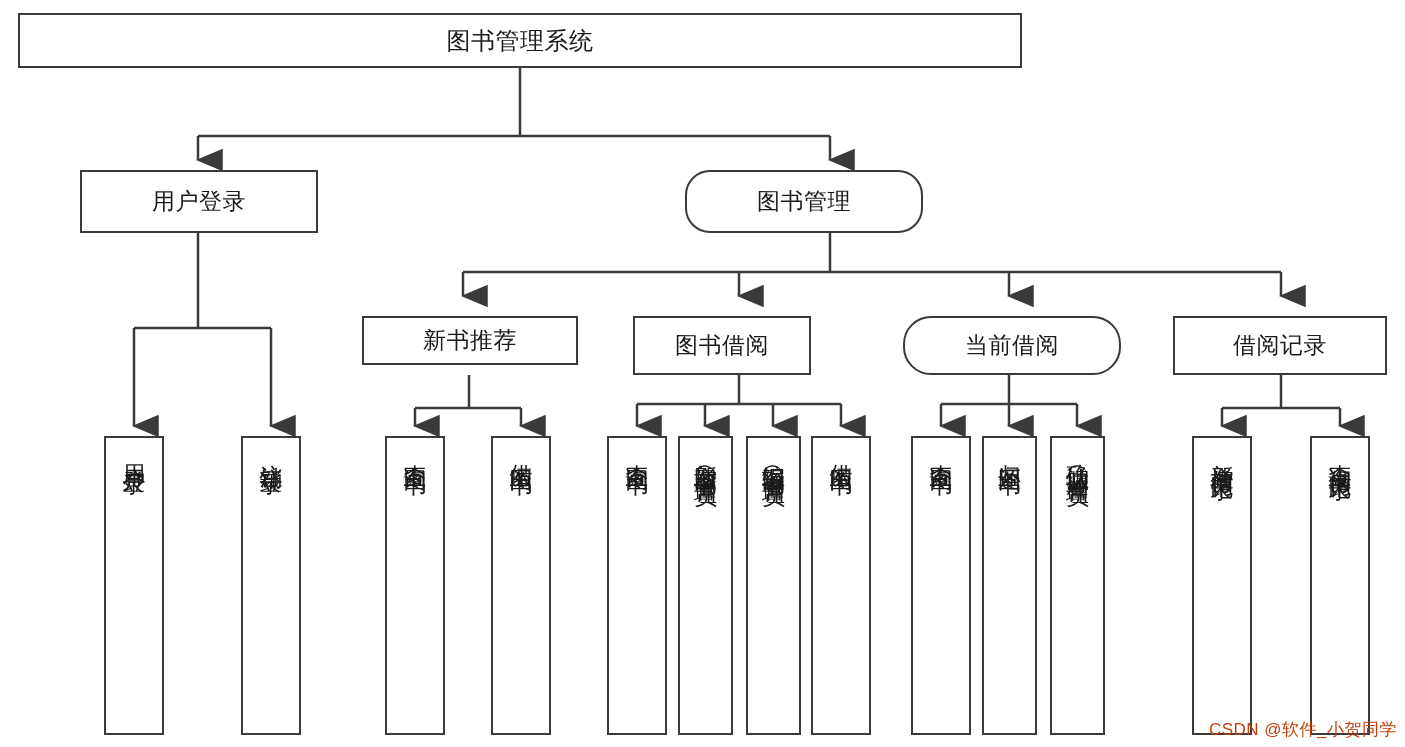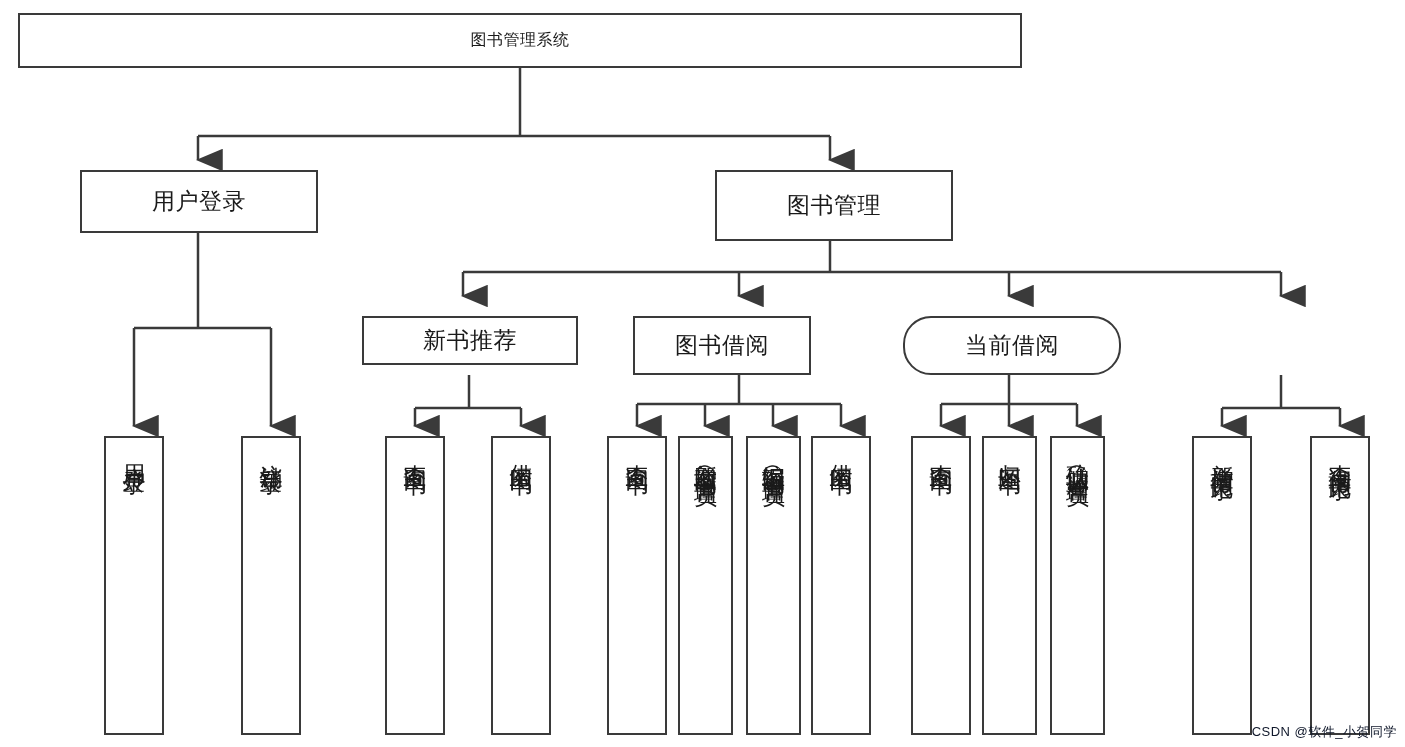--- a/index.html
+++ b/index.html
@@ -46,28 +46,28 @@
     padding-top: 8px;
   }
   .node.vert .vlabel {
     writing-mode: vertical-rl;
     text-orientation: upright;
     letter-spacing: 3px;
     line-height: 1;
     white-space: nowrap;
   }
   .node.root {
-    font-size: 16px;
+    font-size: 24px;
   }
   #watermark {
     position: absolute;
     right: 8px;
     bottom: 6px;
-    font-size: 13px;
-    color: #0f172a;
+    font-size: 17px;
+    color: #c2410c;
     letter-spacing: 0.5px;
     white-space: nowrap;
   }
 </style>
 </head>
 <body>
 
 <div id="canvas">
 
   <svg id="edges" viewBox="0 0 1405 747" xmlns="http://www.w3.org/2000/svg">
@@ -122,32 +122,35 @@
     </g>
   </svg>
 
   <div class="node horiz root" style="left:18px; top:13px; width:1004px; height:55px;">
     <span>图书管理系统</span>
   </div>
 
   <div class="node horiz" style="left:80px; top:170px; width:238px; height:63px;">
     <span>用户登录</span>
   </div>
-  <div class="node horiz" style="left:715px; top:170px; width:238px; height:71px;">
+  <div class="node horiz" style="left:685px; top:170px; width:238px; height:63px;border-radius:25px;">
     <span>图书管理</span>
   </div>
 
   <div class="node horiz" style="left:362px; top:316px; width:216px; height:49px;">
     <span>新书推荐</span>
   </div>
   <div class="node horiz" style="left:633px; top:316px; width:178px; height:59px;">
     <span>图书借阅</span>
   </div>
   <div class="node horiz" style="left:903px; top:316px; width:218px; height:59px;border-radius:28px;">
     <span>当前借阅</span>
+  </div>
+  <div class="node horiz" style="left:1173px; top:316px; width:214px; height:59px;">
+    <span>借阅记录</span>
   </div>
 
   <div class="node vert" style="left:104px; top:436px; width:60px; height:299px;">
     <span class="vlabel">用户登录</span>
   </div>
   <div class="node vert" style="left:241px; top:436px; width:60px; height:299px;">
     <span class="vlabel">注销登录</span>
   </div>
 
   <div class="node vert" style="left:385px; top:436px; width:60px; height:299px;">

